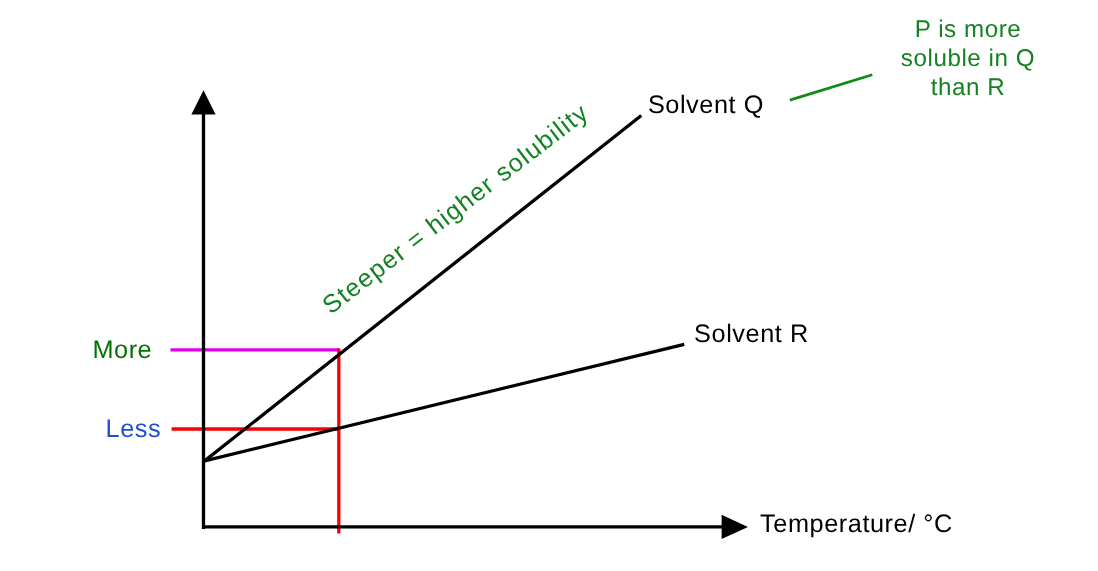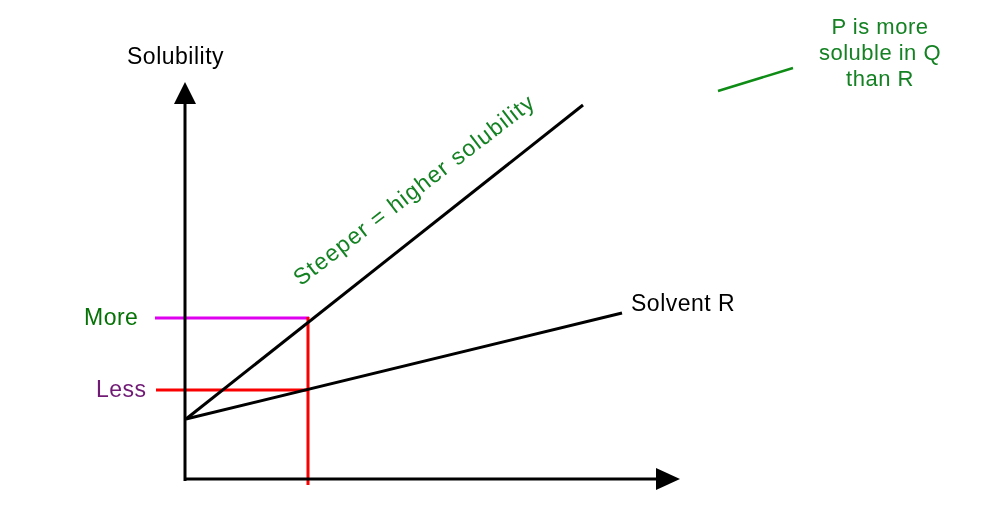--- a/index.html
+++ b/index.html
@@ -54,29 +54,30 @@
         <line x1="185" y1="481" x2="185" y2="98" stroke="#000000" stroke-width="3"></line>
         <line x1="184" y1="479" x2="658" y2="479" stroke="#000000" stroke-width="3"></line>
         <line x1="186" y1="419" x2="583" y2="105" stroke="#000000" stroke-width="3"></line>
         <line x1="186" y1="419" x2="622" y2="313" stroke="#000000" stroke-width="3"></line>
         <line x1="718" y1="91" x2="793" y2="68" stroke="#0f8c16" stroke-width="2.5"></line>
       </g>
     <polygon class="arrowhead" points="185,82 174,104 196,104"></polygon>
     <polygon class="arrowhead" points="680,479 656,468 656,490"></polygon>
   </svg>
 
-  <div class="lbl lbl-solubility">Solubility</div>
 
+  <div class="lbl lbl-temperature">Temperature/ °C</div>
 
+  <div class="lbl lbl-solvent-q">Solvent Q</div>
 
   <div class="lbl lbl-solvent-r">Solvent R</div>
 
   <div class="lbl lbl-more" style="color: rgb(4, 114, 4); text-align: right;">More</div>
 
-  <div class="lbl lbl-less" style="color: #701a75;">Less</div>
+  <div class="lbl lbl-less" style="color: #1d4ed8;">Less</div>
 
   <div class="lbl lbl-steeper" style="color: rgb(20, 130, 35);">Steeper = higher solubility</div>
 
   <div class="lbl lbl-conclusion" style="color: rgb(20, 130, 35);">P is more
 soluble in Q
 than R</div>
 
 </div>
 
 </body></html>

